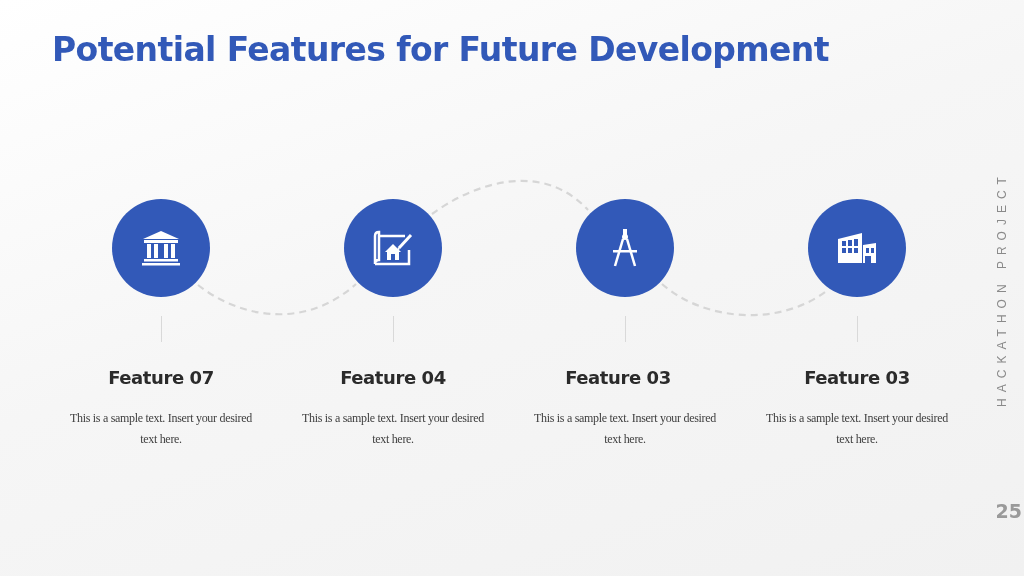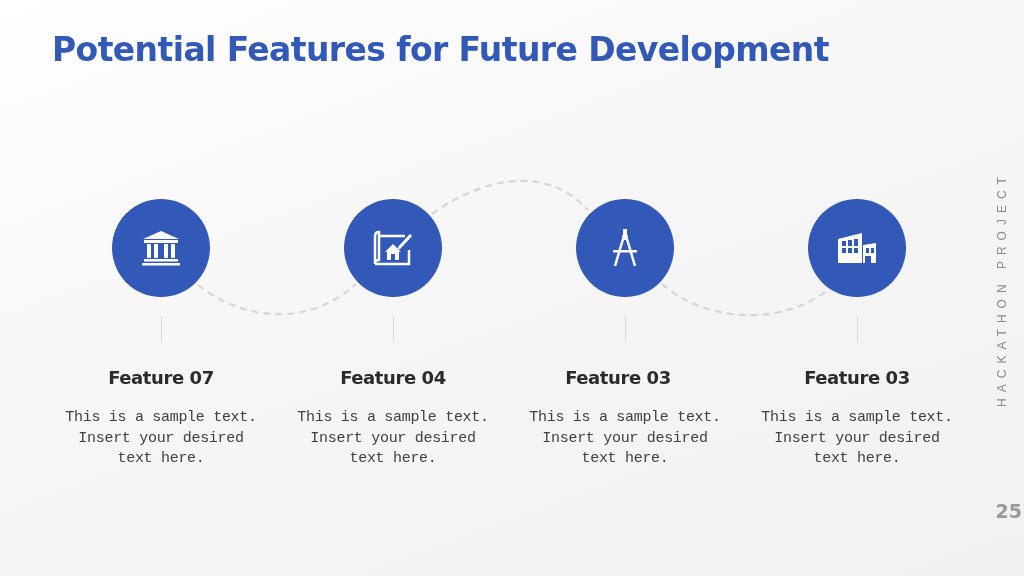--- a/index.html
+++ b/index.html
@@ -21,21 +21,21 @@
     }
     .circle svg { display: block; }
     .vline { position: absolute; width: 1px; height: 26px; background: #d9d9d9; top: 316px; }
     .feat-title {
       position: absolute; width: 200px; text-align: center; top: 367px;
       font-family: "DejaVu Sans", sans-serif; font-weight: bold;
       font-size: 18px; color: #2b2b2b; letter-spacing: -0.4px;
     }
     .feat-text {
       position: absolute; width: 200px; text-align: center; top: 408px;
-      font-family: Liberation Mono, monospace; font-size: 15px; line-height: 20.5px;
+      font-family: Liberation Serif, serif; font-size: 12px; line-height: 20.5px;
       color: #404040; letter-spacing: -0.3px;
     }
     .side-label {
       position: absolute; left: 1002px; top: 289px;
       transform: translate(-50%, -50%) rotate(-90deg);
       font-family: "Liberation Sans", sans-serif; font-size: 12px;
       letter-spacing: 6px; color: #8a8a8a; white-space: nowrap;
     }
     .page-num {
       position: absolute; right: 2px; top: 500px;

